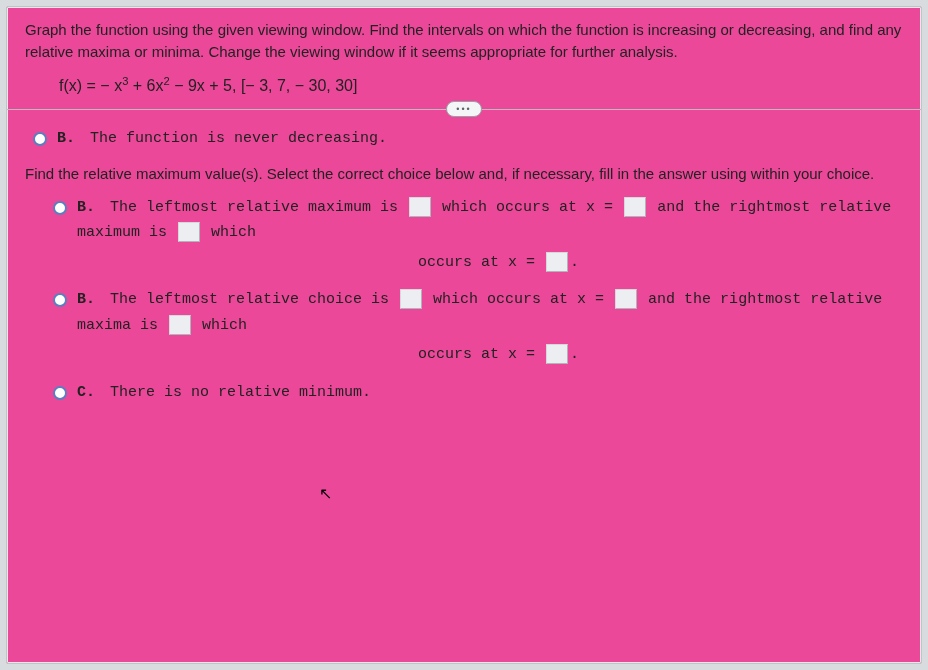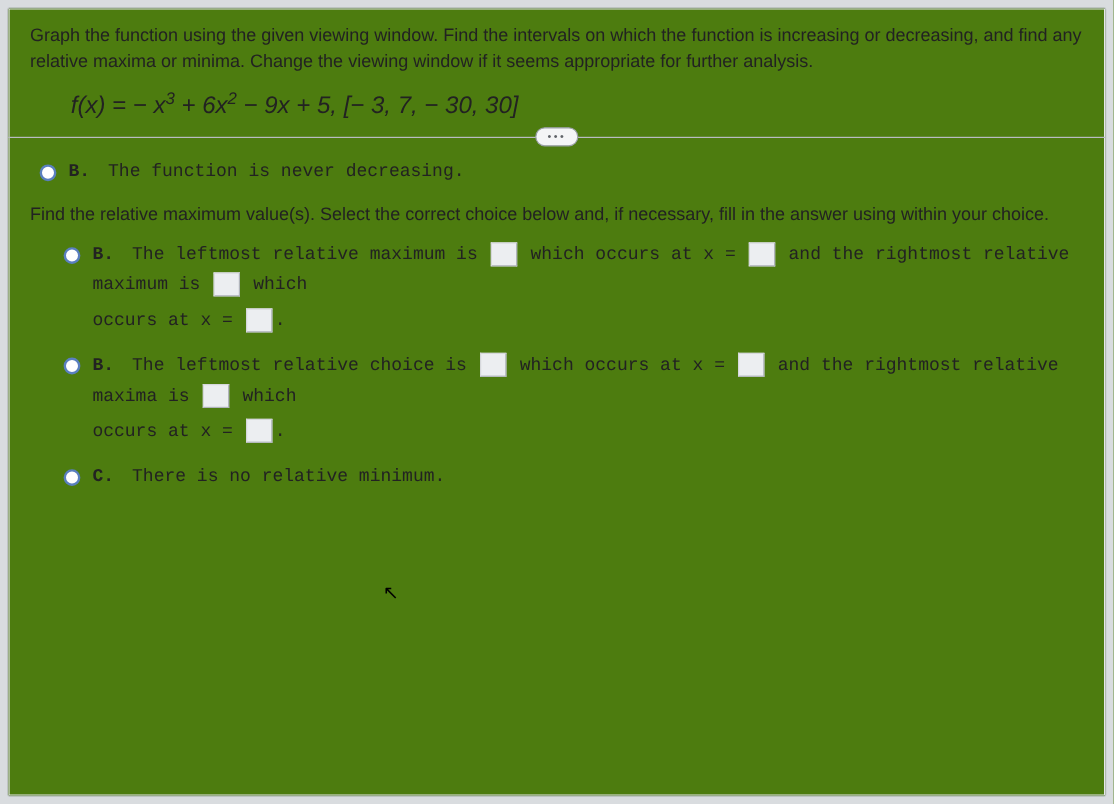--- a/index.html
+++ b/index.html
@@ -7,31 +7,31 @@
     font-family: Arial, Helvetica, sans-serif;
     font-size: 15px;
     color: #222;
     background: #d9dcdf;
     width: 928px;
     height: 670px;
     overflow: hidden;
     position: relative;
   }
   .sheet {
-    background: #4d7c0f;
+    background: #ec4899;
     border: 1px solid #c0c4c9;
     border-radius: 2px;
     margin: 6px;
     padding: 12px 18px 18px 18px;
     height: 658px;
     position: relative;
     box-shadow: inset 0 0 0 1px #e6e7e9;
   }
   .intro { line-height: 1.45; margin-bottom: 14px; }
-  .formula { margin: 8px 0 14px 34px; font-size: 20px; font-style: italic; }
+  .formula { margin: 8px 0 14px 34px; font-size: 16px; }
   sup { font-size: 0.7em; vertical-align: super; line-height: 0; }
   .divider {
     border: none;
     border-top: 1px solid #b9bcc1;
     margin: 0 -18px 16px -18px;
     position: relative;
   }
   .ellipsis-pill {
     position: absolute;
     left: 50%;
@@ -74,21 +74,21 @@
     width: 22px;
     height: 20px;
     background: #eceef1;
     border: 1px solid #b0b4bb;
     border-top-color: #d6d8dc;
     border-left-color: #d6d8dc;
     vertical-align: middle;
     margin: 0 2px;
   }
   .opt-body { flex: 1; font-family: Liberation Mono, monospace; }
-  .cont { margin-left: 0; margin-top: 4px; display:block; }
+  .cont { margin-left: 17px; margin-top: 4px; display:block;text-align:center; }
   .cursor-arrow {
     position: absolute;
     left: 312px;
     top: 477px;
     font-size: 16px;
     color: #000;
     pointer-events: none;
   }
 </style>
 </head>

